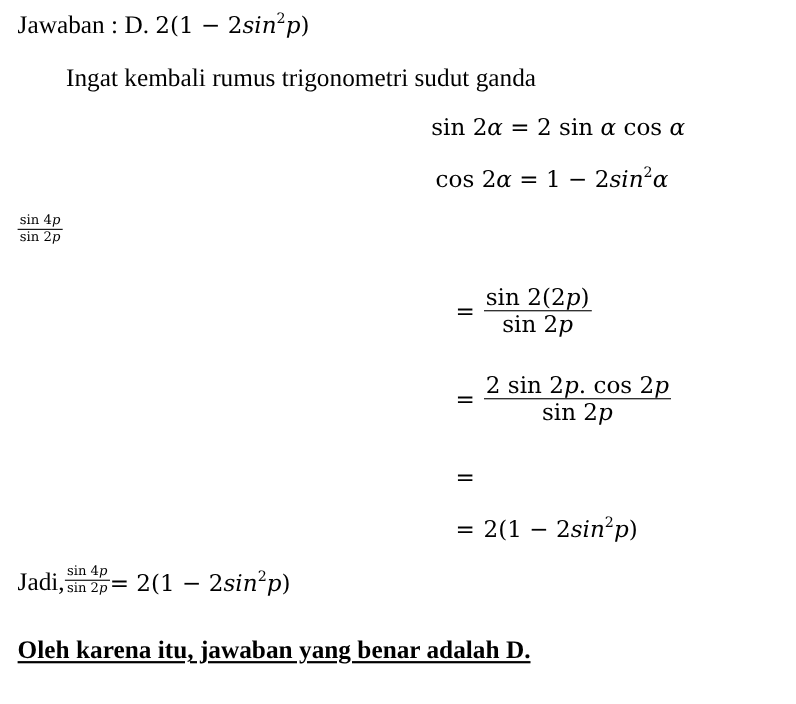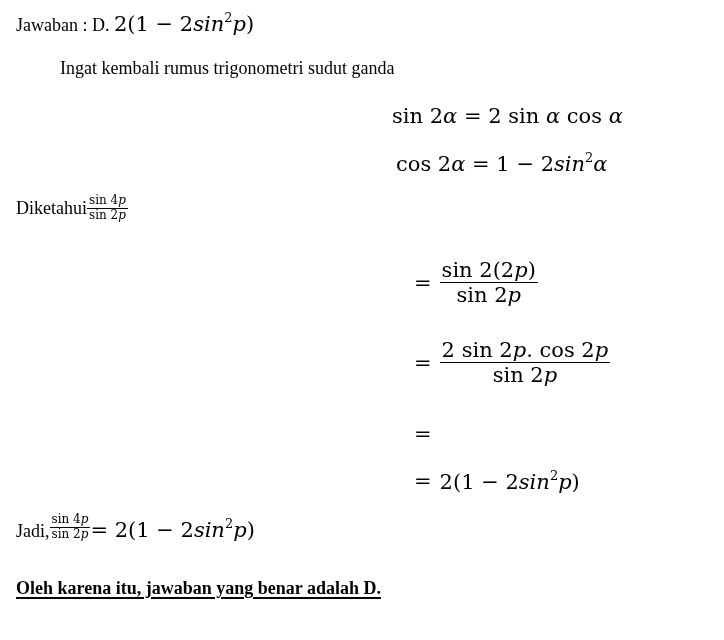--- a/index.html
+++ b/index.html
@@ -9,21 +9,21 @@
   }
   body {
     width: 724px;
     height: 640px;
     position: relative;
     overflow: hidden;
     color: #000000;
     font-family: "Liberation Serif", "DejaVu Serif", serif;
   }
   .abs { position: absolute; white-space: nowrap; }
-  .txt { font-size: 18px; }
+  .txt { font-size: 23px; }
   .math { font-family: "DejaVu Serif", "Liberation Serif", serif; font-size: 21px; }
   .mi { font-style: italic; }
   .sup { font-size: 13px; vertical-align: 9px; }
   .frac {
     display: inline-flex;
     flex-direction: column;
     align-items: center;
     vertical-align: middle;
   }
   .frac .num, .frac .den { padding: 0 2px; line-height: 1.15; }
@@ -50,21 +50,20 @@
 <div class="abs txt" style="left:16px; top:58px;margin-left:44px;">Ingat kembali rumus trigonometri sudut ganda</div>
 
 <div class="abs math" style="left:392px; top:104px;">
   <span>sin 2</span><span class="mi">α</span><span> = 2 sin </span><span class="mi">α</span><span> cos </span><span class="mi">α</span>
 </div>
 <div class="abs math" style="left:396px; top:150px;">
   <span>cos 2</span><span class="mi">α</span><span> = 1 − 2</span><span class="mi">sin</span><span class="sup">2</span><span class="mi">α</span>
 </div>
 
 <div class="abs" style="left:16px; top:194px; display:flex; align-items:center;">
-  <span class="txt">Diketahui </span>
   <span class="math small">
     <span class="frac">
       <span class="num"><span>sin 4</span><span class="mi">p</span></span>
       <span class="bar"></span>
       <span class="den"><span>sin 2</span><span class="mi">p</span></span>
     </span>
   </span>
 </div>
 
 <div class="abs math eqrow" style="left:414px; top:258px;">

